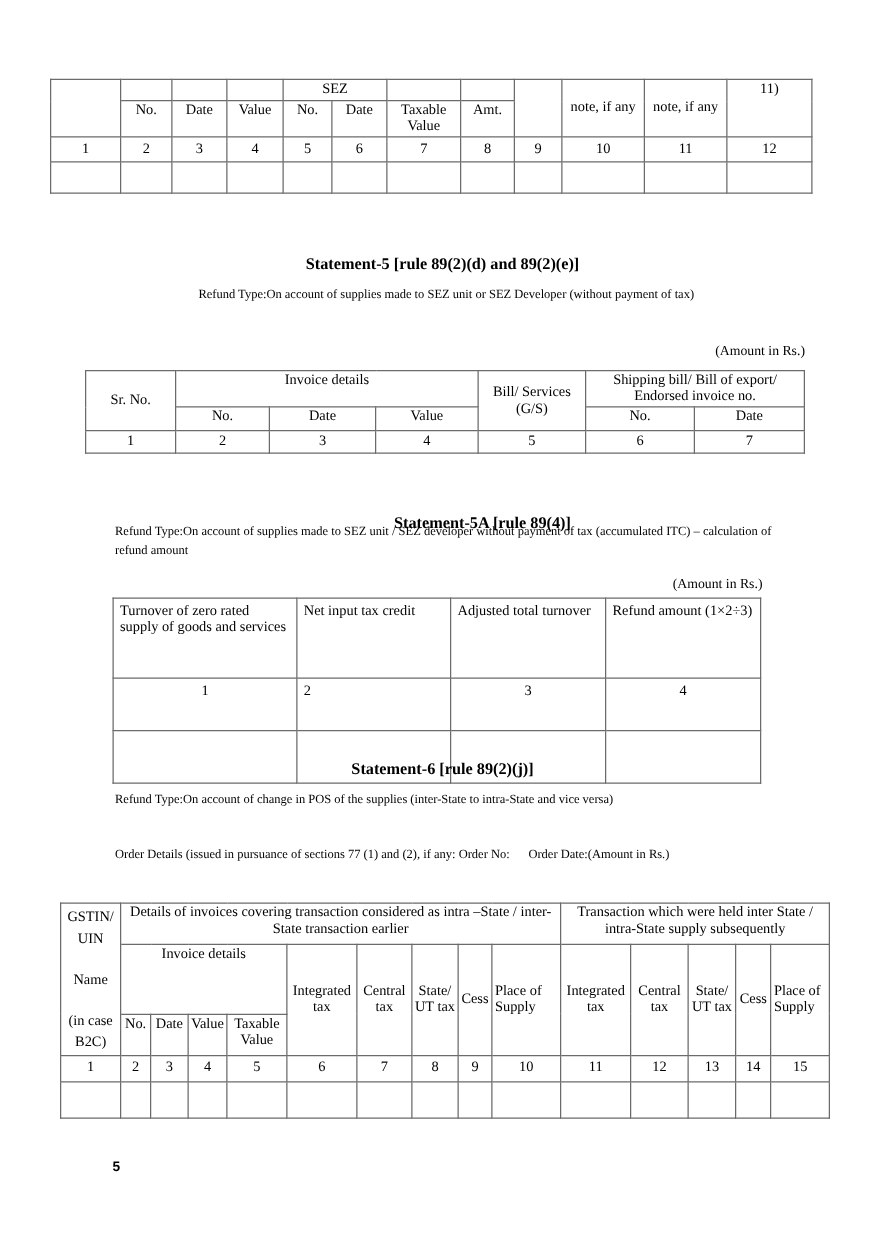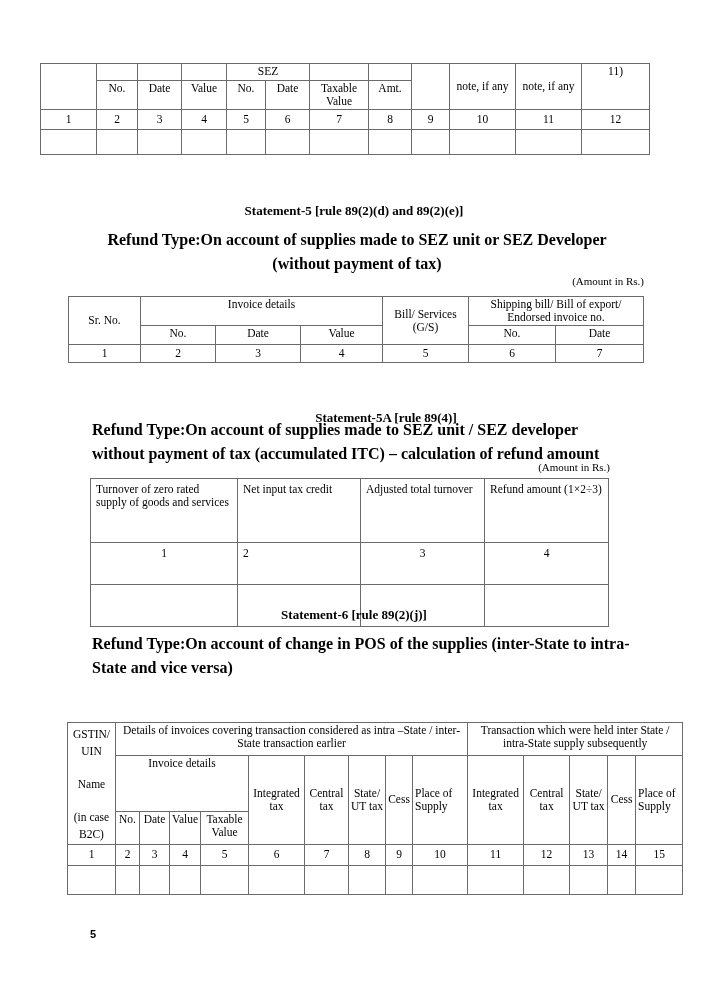--- a/index.html
+++ b/index.html
@@ -54,23 +54,22 @@
   .heading {
     position: absolute;
     font-weight: bold;
     font-size: 13px;
     text-align: center;
     width: 100%;
     left: 0;
   }
   .para {
     position: absolute;
-    font-size: 16px;
+    font-size: 10px;
     line-height: 1.5;
-    font-weight: bold;
   }
   .amt-line {
     position: absolute;
     font-size: 11px;
     text-align: right;
   }
   .pageno {
     position: absolute;
     left: 90px;
     top: 928px;
@@ -111,21 +110,21 @@
   #tbl-st5a .num-row td.c { text-align: center; }
   #tbl-st5a .empty-row td { height: 33px; }
 
   
   #st6-heading { top: 607px; }
   #st6-para1 { left: 92px; top: 632px; width: 540px; text-align: left; }
   #st6-para2 { left: 92px; top: 676px; width: 540px; text-align: left; }
 
   #tbl-st6 {
     position: absolute;
-    left: 67px;
+    left: 48px;
     top: 722px;
     width: 615px;
     font-size: 11.5px;
   }
   #tbl-st6 td { padding: 1px 1px; }
   #tbl-st6 td.tall { height: 30px; }
   #tbl-st6 .num-row td { height: 18px; vertical-align: middle; }
   #tbl-st6 .empty-row td { height: 26px; }
   #tbl-st6 td.gstin {
     vertical-align: top;
@@ -277,20 +276,21 @@
         <td></td>
         <td></td>
         <td></td>
         <td></td>
       </tr>
     </tbody>
   </table>
 
   <div class="heading" id="st6-heading">Statement-6 [rule 89(2)(j)]</div>
   <div class="para" id="st6-para1">Refund Type:On account of change in POS of the supplies (inter-State to intra-State and vice versa)</div>
+  <div class="para" id="st6-para2">Order Details (issued in pursuance of sections 77 (1) and (2), if any: Order No:&nbsp;&nbsp;&nbsp;&nbsp;&nbsp; Order Date:(Amount in Rs.)</div>
 
   <table class="doc" id="tbl-st6">
     <colgroup>
       <col style="width:48px">
       <col style="width:24px">
         <col style="width:30px">
         <col style="width:31px">
         <col style="width:48px">
       <col style="width:56px">
         <col style="width:44px">

